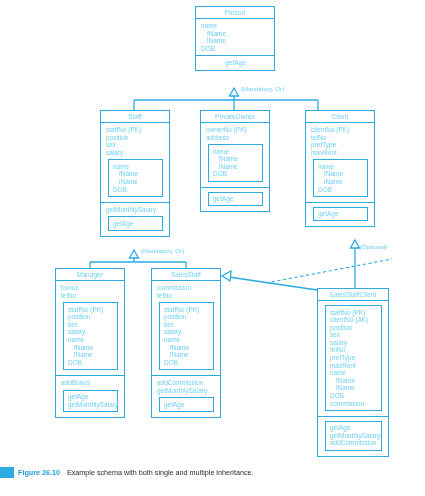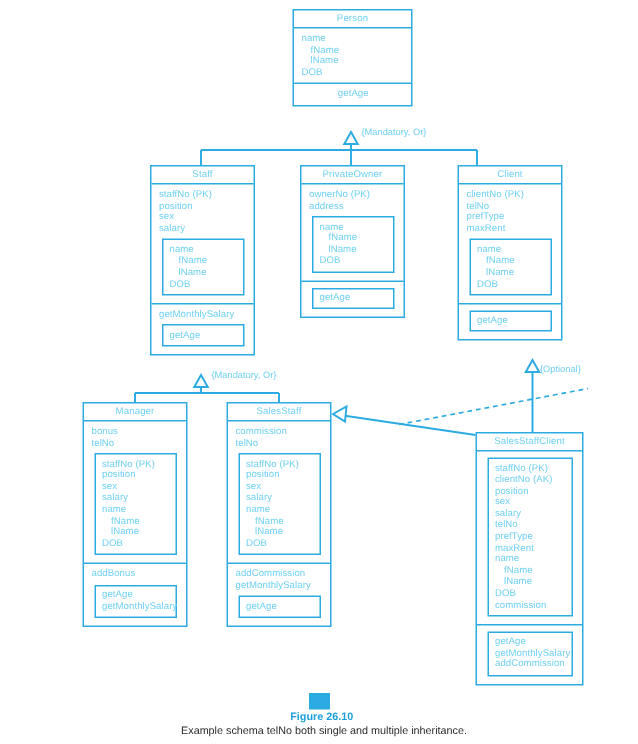--- a/index.html
+++ b/index.html
@@ -84,21 +84,20 @@
 
   
   #caption {
     position: absolute;
     left: 0;
     top: 462px;
     width: 425px;
     height: 20px;
     display: flex;
     align-items: center;
-    flex-direction: column;
   }
   .cap-bar {
     width: 14px;
     height: 11px;
     background: #2BABE2;
     flex: 0 0 auto;
   }
   .cap-fig {
     color: #1C9FDC;
     font-size: 7.2px;
@@ -301,14 +300,14 @@
 
   <div class="clabel" style="left:241px; top:85px;">{Mandatory, Or}</div>
   <div class="clabel" style="left:141px; top:247px;">{Mandatory, Or}</div>
   <div class="clabel" style="left:360px; top:243px;">{Optional}</div>
 
 </div>
 
 <div id="caption">
   <div class="cap-bar"></div>
   <div class="cap-fig">Figure 26.10</div>
-  <div class="cap-txt">Example schema telNo both single and multiple inheritance.</div>
+  <div class="cap-txt">Example schema with both single and multiple inheritance.</div>
 </div>
 
 </body></html>

